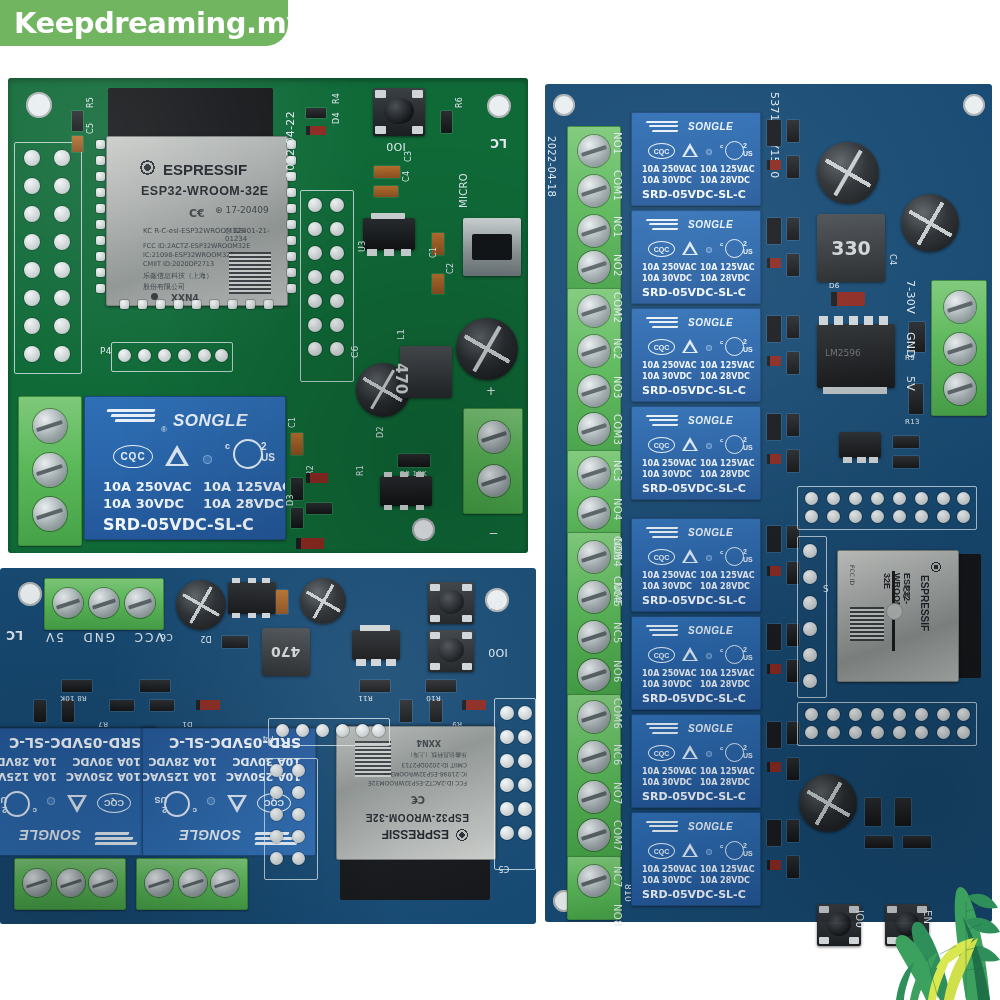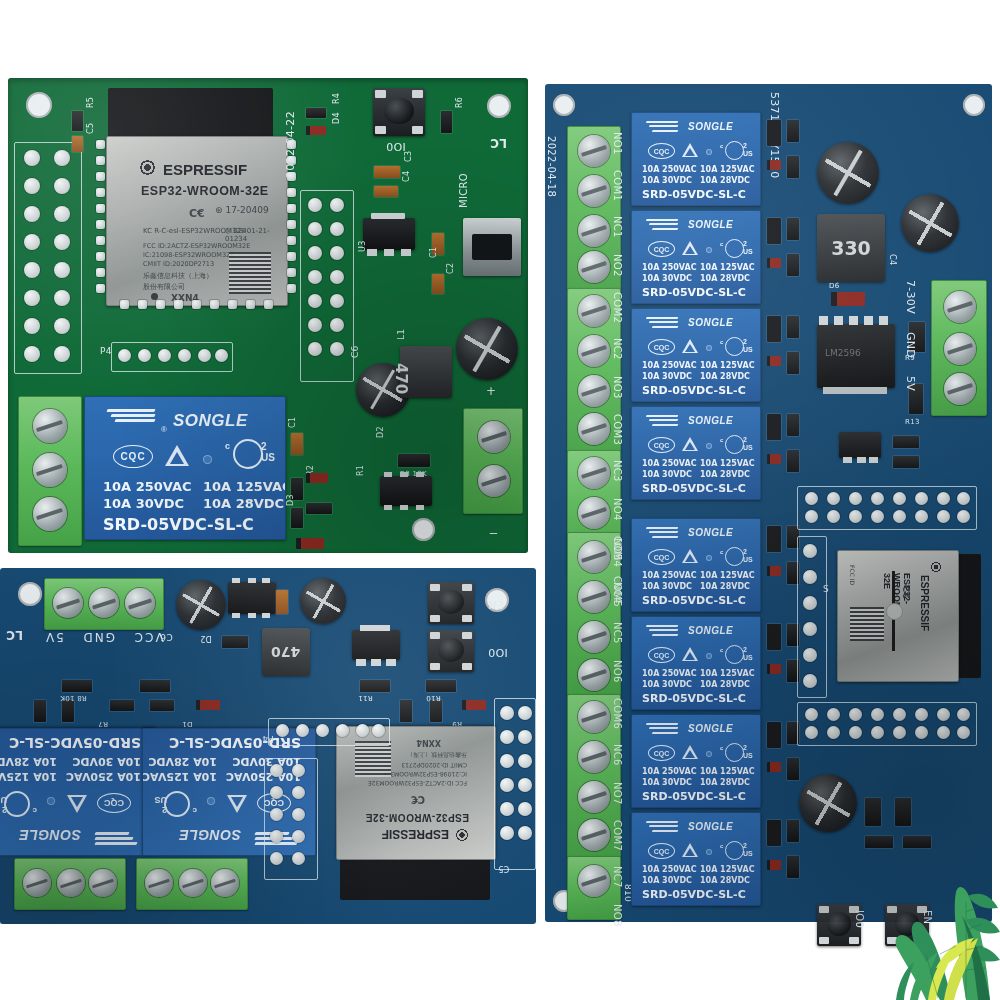--- a/index.html
+++ b/index.html
@@ -129,20 +129,23 @@
        background:#14171a;border-radius:2px;}
 
   
   #plants{position:absolute;right:0;bottom:0;width:160px;height:150px;pointer-events:none;}
 </style>
 </head>
 <body>
 
 <div id="stage">
 
+  <div class="wm">
+    <span>Keepdreaming.my</span>
+  </div>
 
   <div class="board" id="boardA">
 
     <div class="hole" style="left:18px;top:14px;width:26px;height:26px;"></div>
     <div class="hole" style="left:479px;top:16px;width:24px;height:24px;"></div>
     <div class="hole" style="left:404px;top:440px;width:23px;height:23px;"></div>
 
     <div class="hdr" style="left:6px;top:64px;width:66px;height:230px;"></div>
     <div>
       <div class="pad" style="left:16px;top:72px;width:16px;height:16px;"></div>

